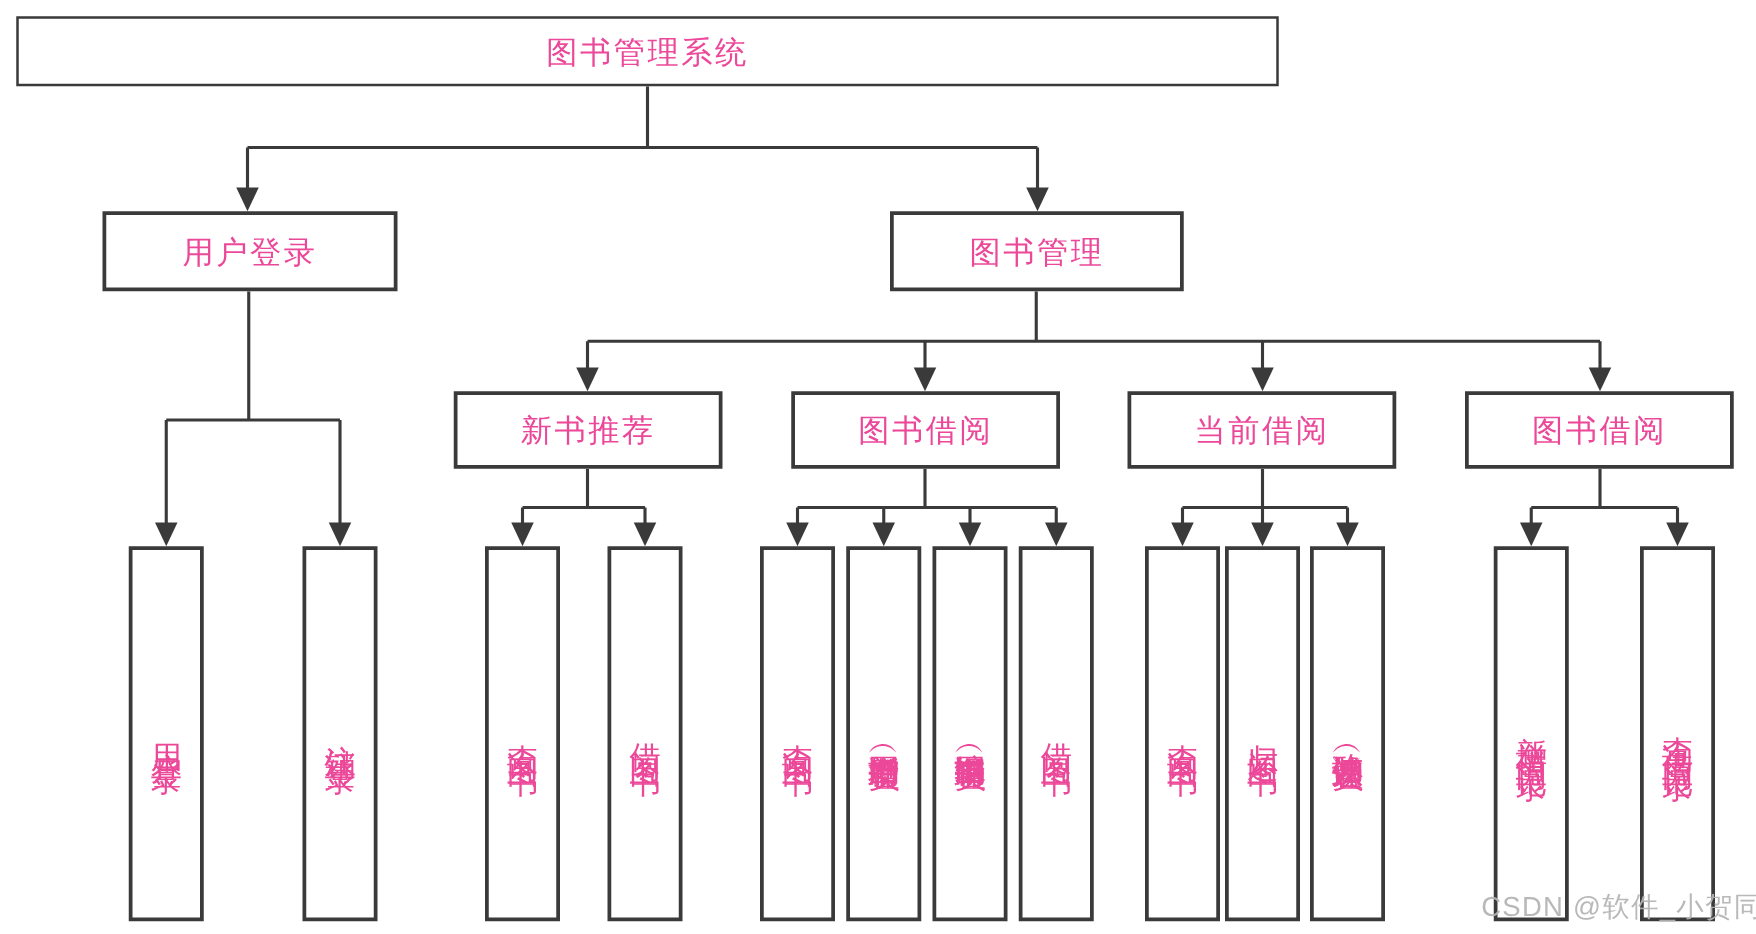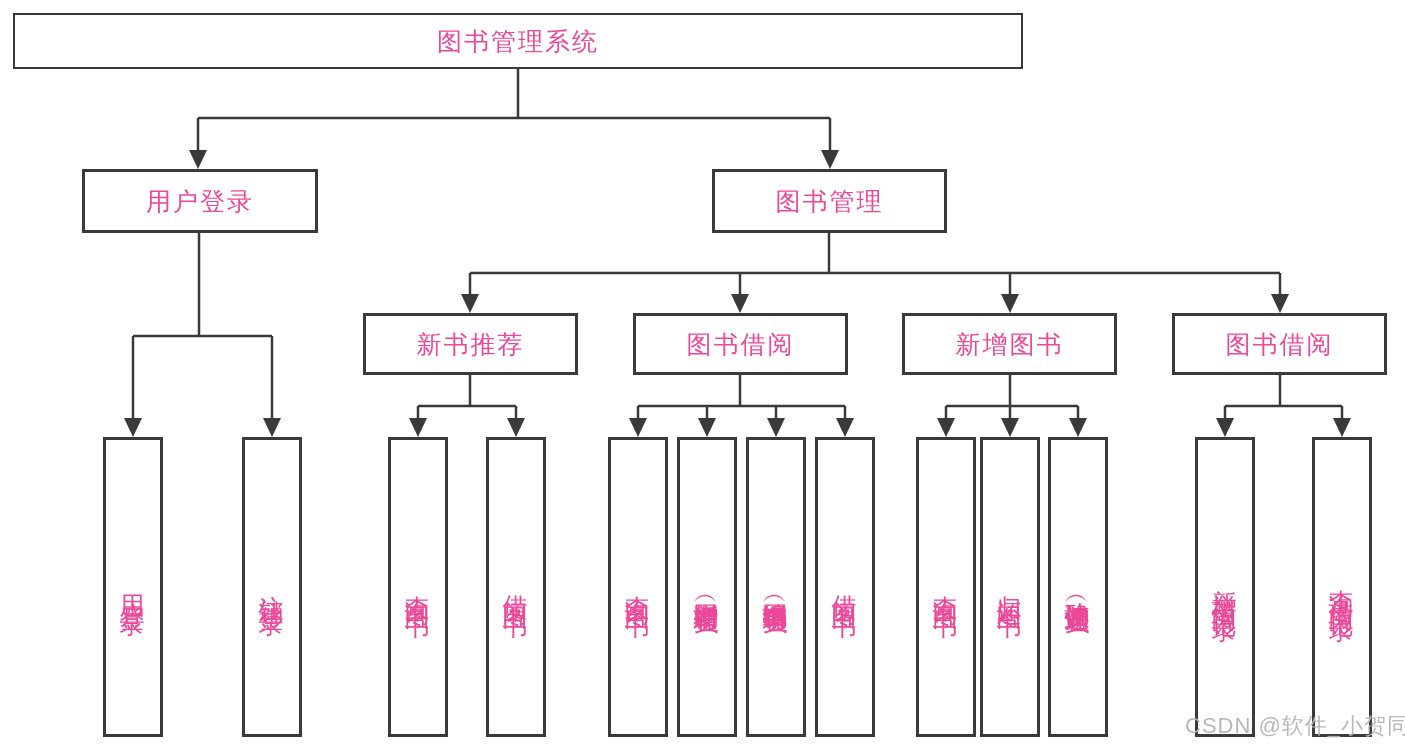--- a/index.html
+++ b/index.html
@@ -138,21 +138,21 @@
     </g>
   </svg>
 
   <div class="node root" style="left:13px; top:13px; width:1010px; height:56px;">图书管理系统</div>
 
   <div class="node" style="left:82px; top:169px; width:236px; height:64px;">用户登录</div>
   <div class="node" style="left:363px; top:313px; width:215px; height:62px;">新书推荐</div>
 
   <div class="node" style="left:712px; top:169px; width:235px; height:64px;">图书管理</div>
   <div class="node" style="left:633px; top:313px; width:215px; height:62px;">图书借阅</div>
-  <div class="node" style="left:902px; top:313px; width:215px; height:62px;">新增图书</div>
+  <div class="node" style="left:902px; top:313px; width:215px; height:62px;">当前借阅</div>
   <div class="node" style="left:1172px; top:313px; width:215px; height:62px;">图书借阅</div>
 
   <div class="node v" style="left:103px; top:437px; width:60px; height:300px;">用户登录</div>
   <div class="node v" style="left:242px; top:437px; width:60px; height:300px;">注销登录</div>
 
   <div class="node v" style="left:388px; top:437px; width:60px; height:300px;">查询图书</div>
   <div class="node v" style="left:486px; top:437px; width:60px; height:300px;">借阅图书</div>
 
   <div class="node v" style="left:608px; top:437px; width:60px; height:300px;">查询图书</div>
   <div class="node v long" style="left:677px; top:437px; width:60px; height:300px;">新增图书（管理员）</div>

